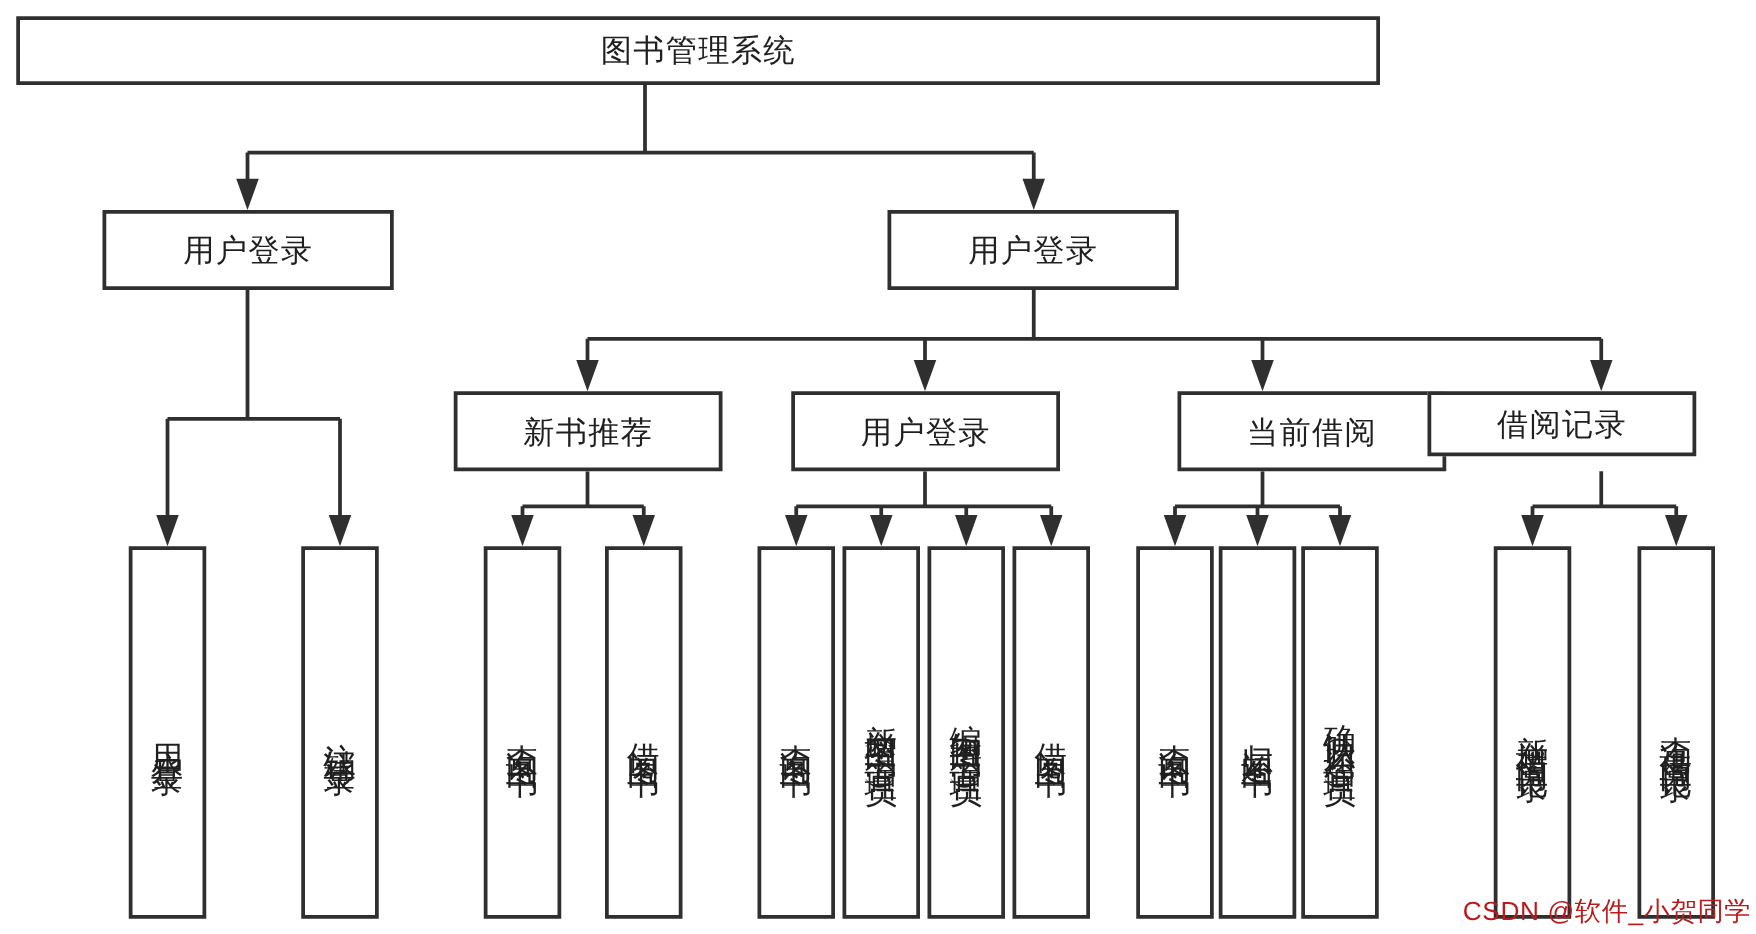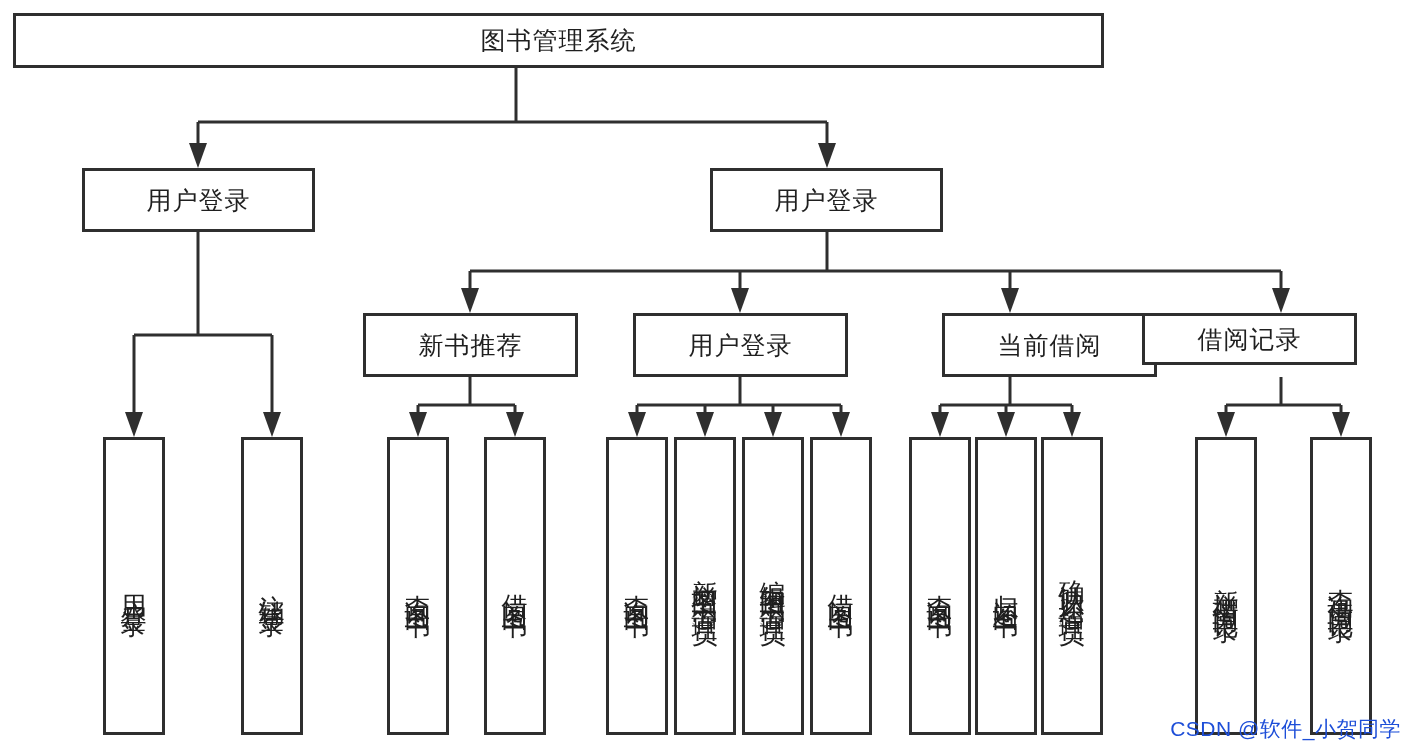--- a/index.html
+++ b/index.html
@@ -44,21 +44,21 @@
     letter-spacing: 6px;
     line-height: 1;
     white-space: nowrap;
   }
   .watermark {
     position: absolute;
     right: 4px;
     bottom: 4px;
     z-index: 3;
     font-size: 21px;
-    color: #1d4ed8;
+    color: #b91c1c;
     letter-spacing: 0.5px;
     white-space: nowrap;
     margin-left: 16px;
   }
 </style>
 </head>
 <body>
 
 <div class="canvas">
 

